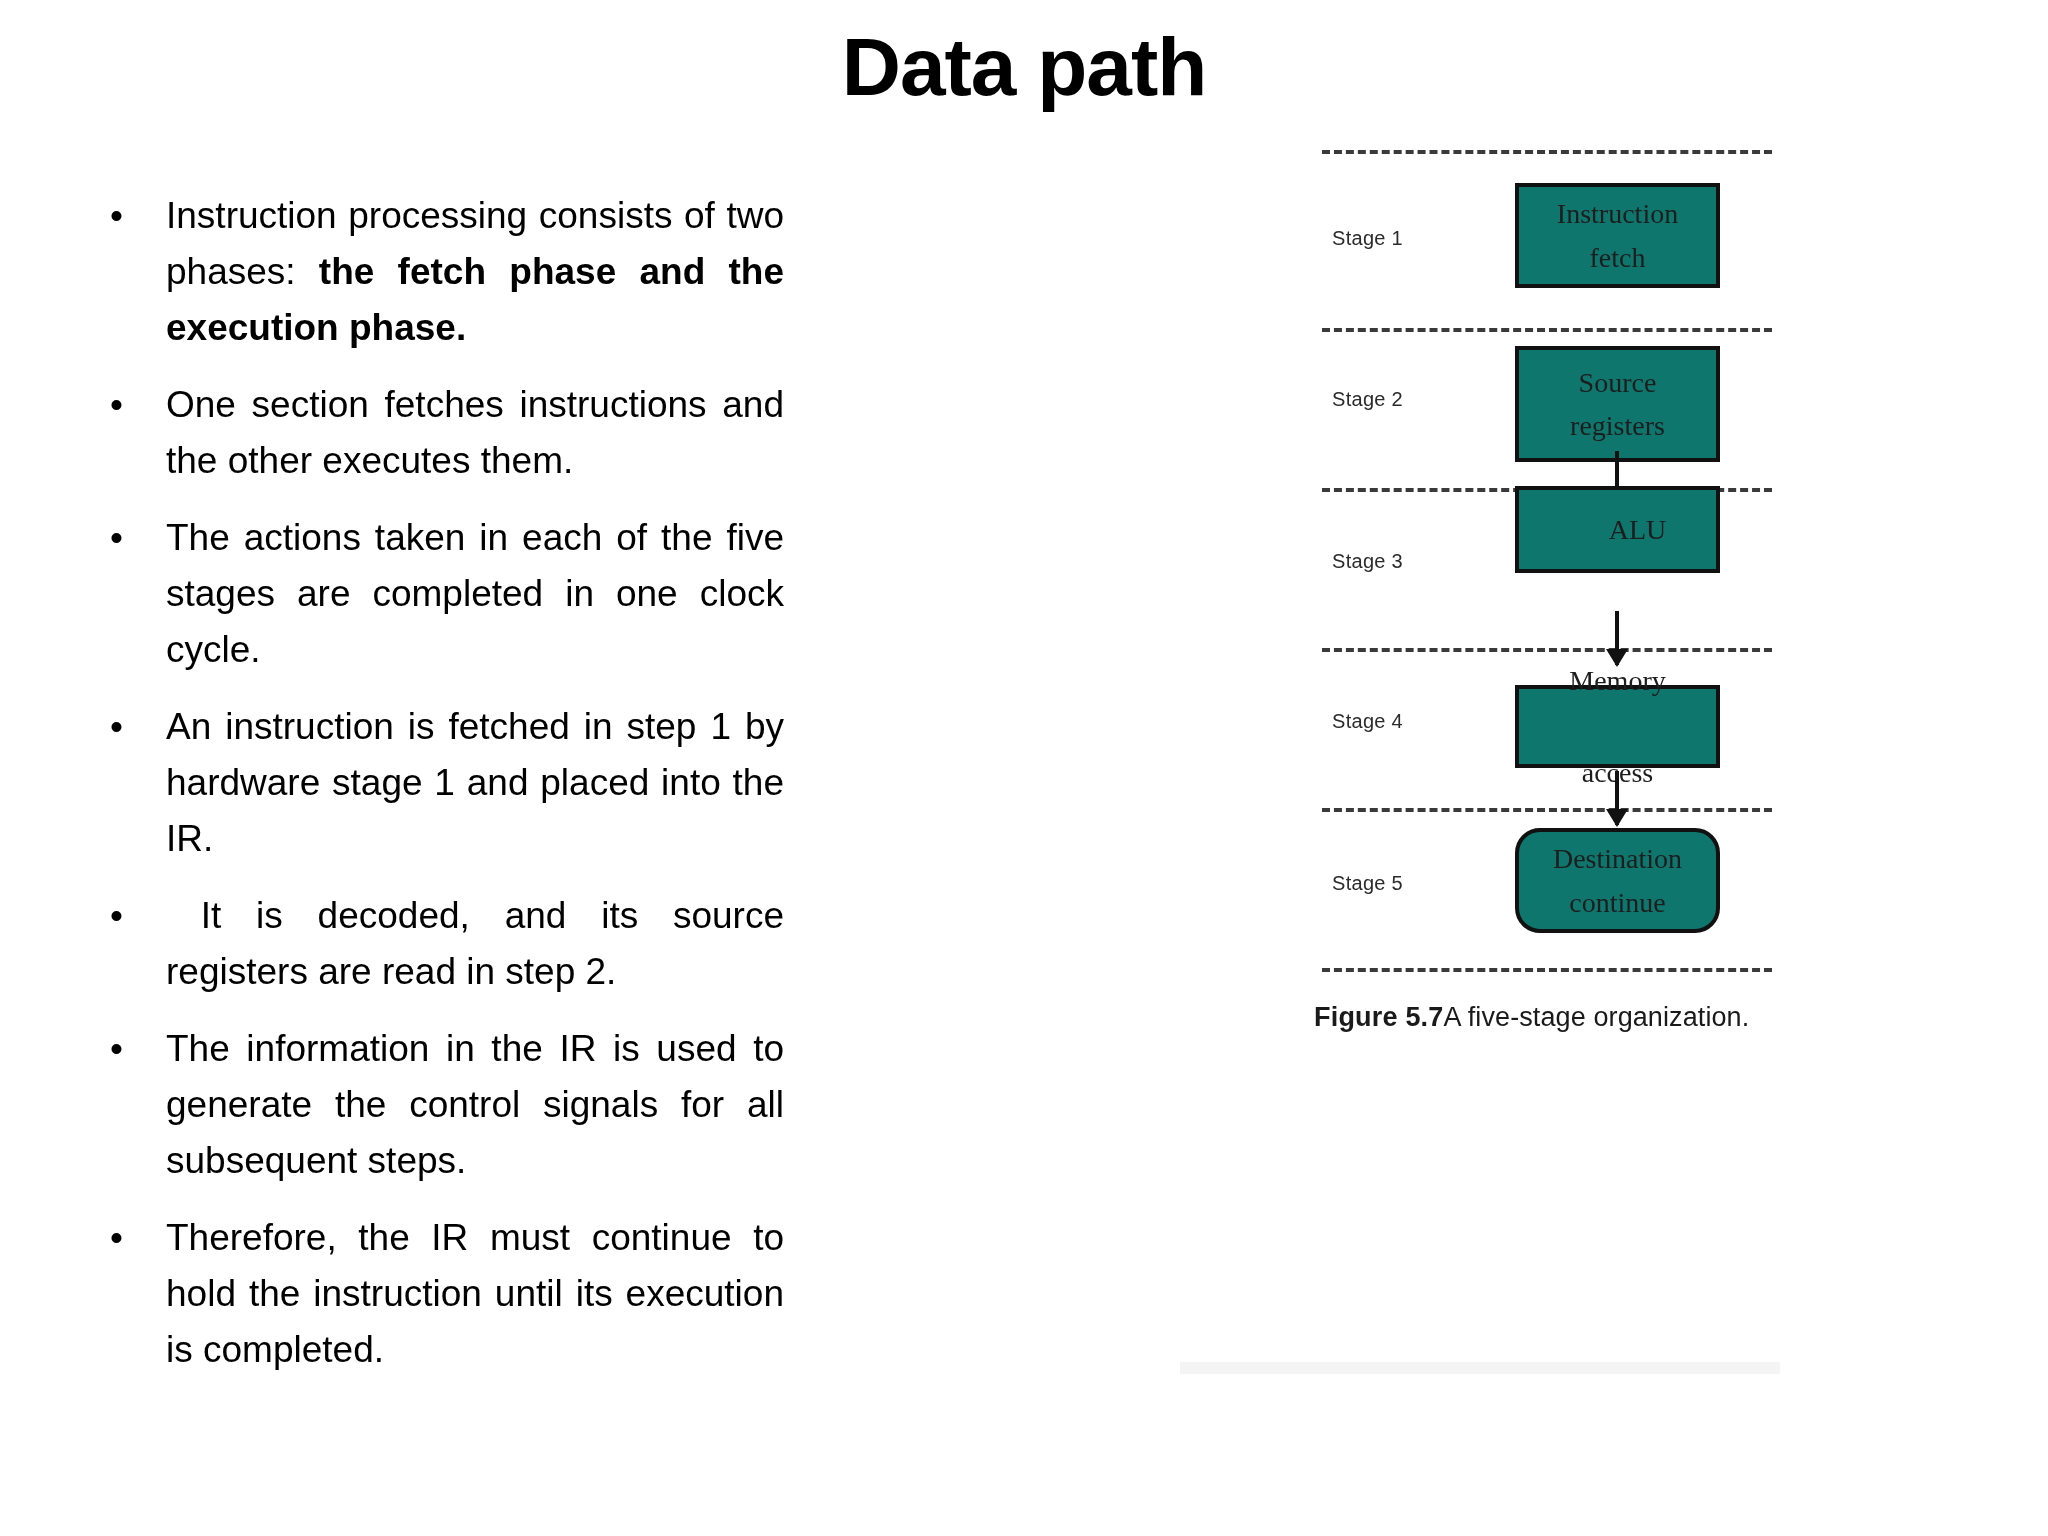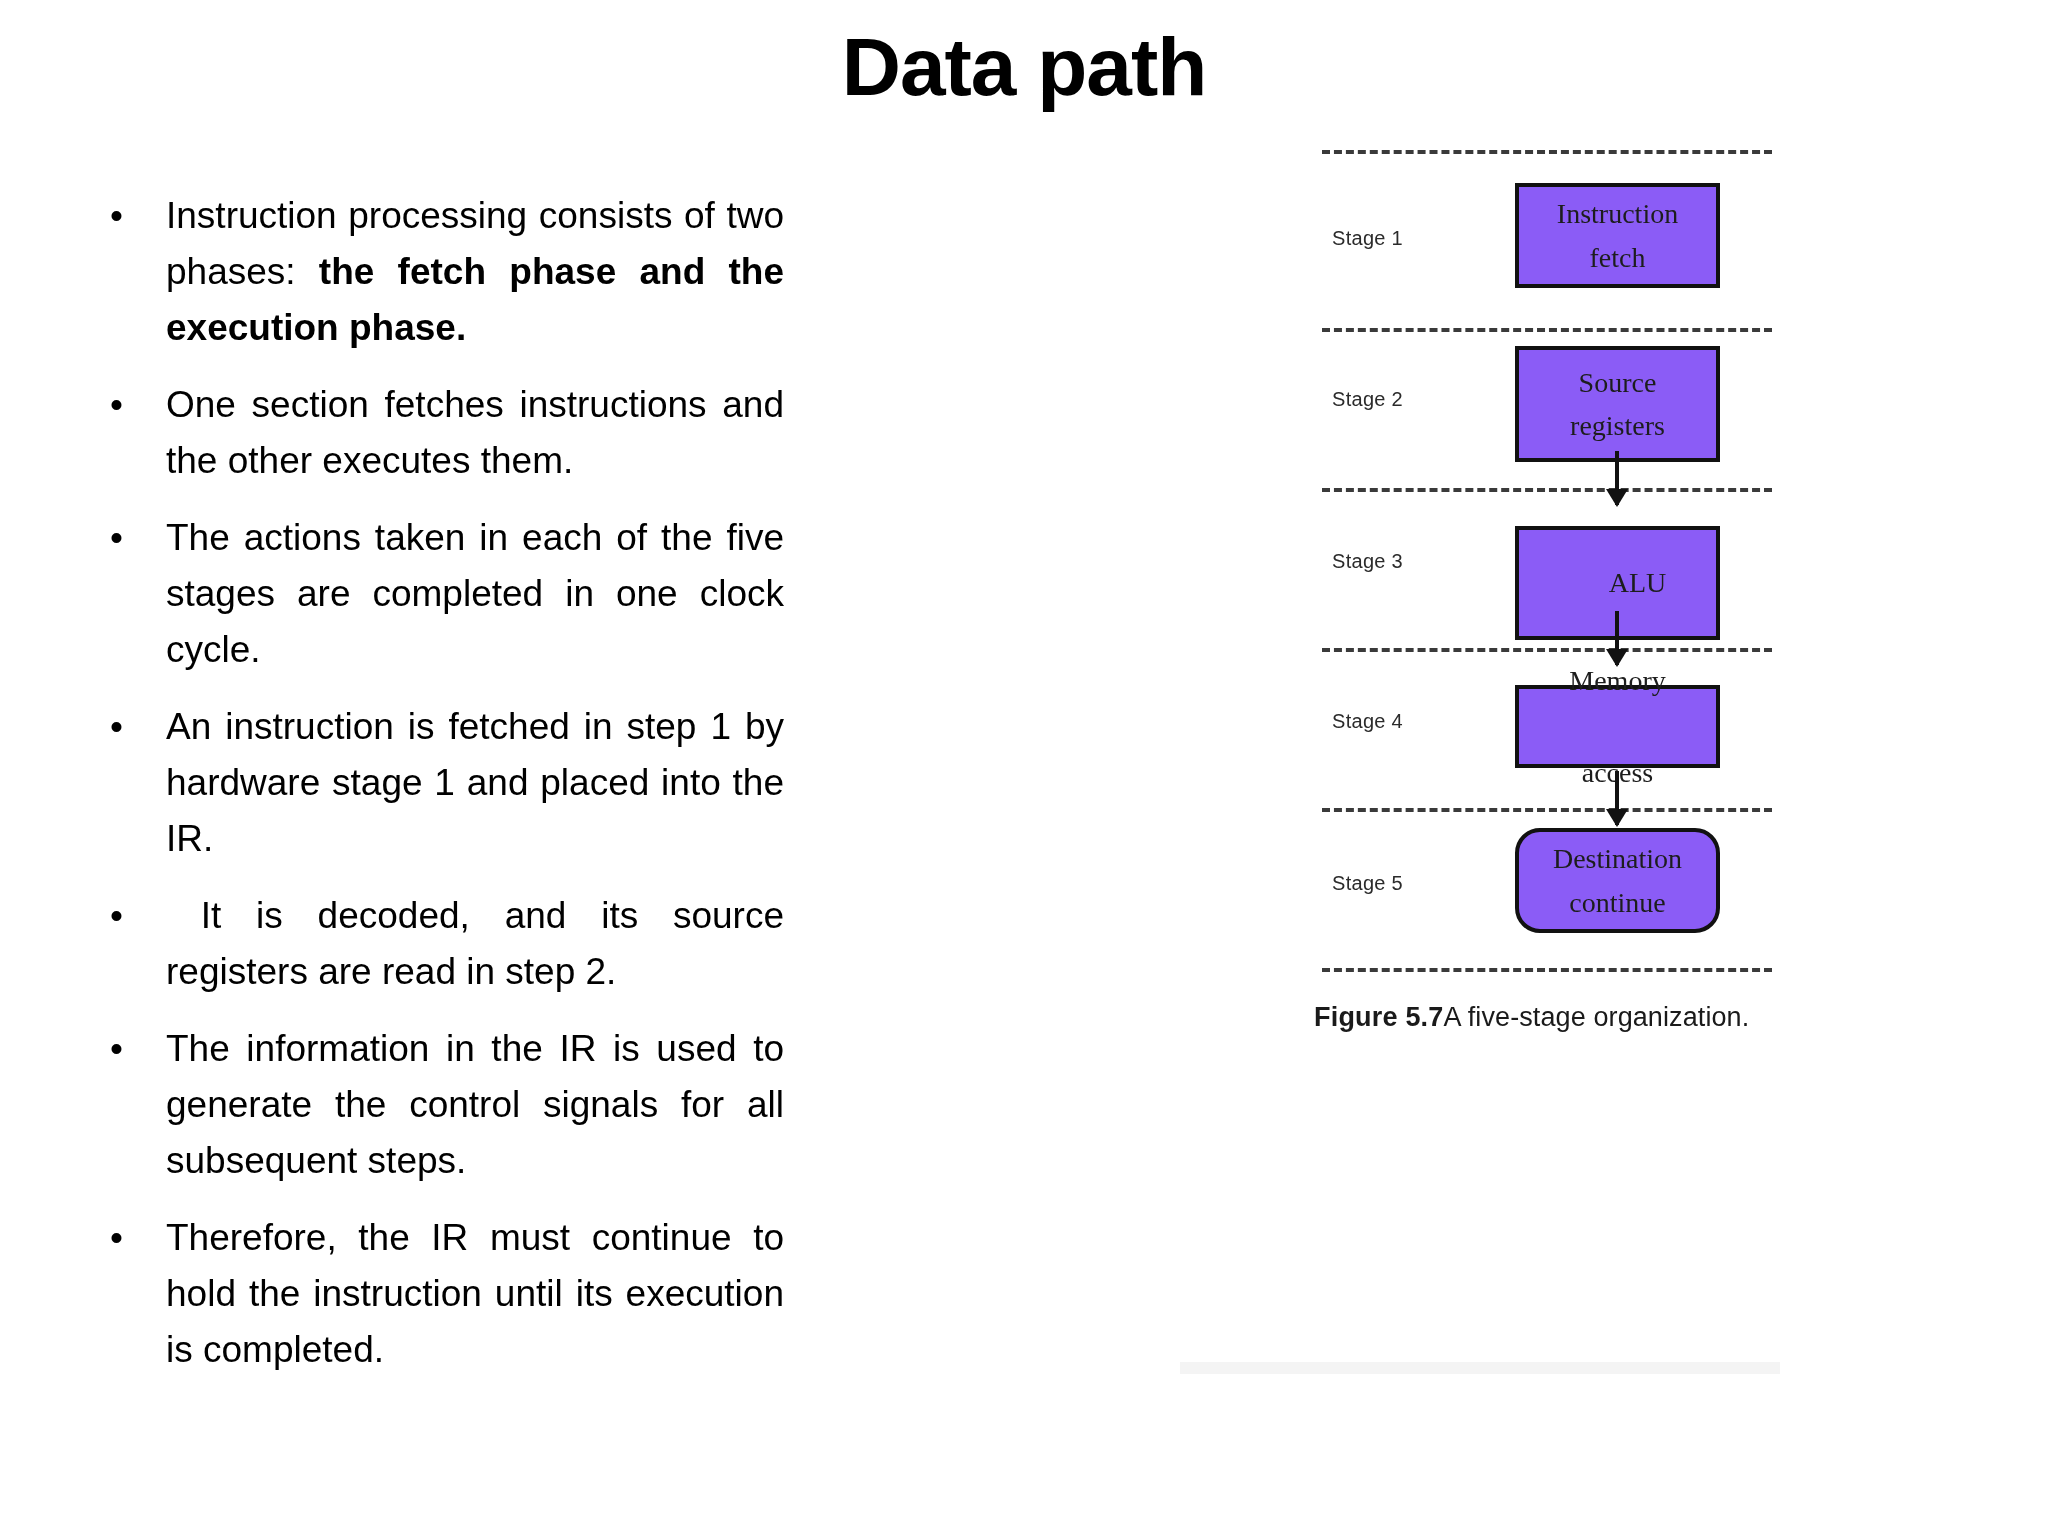--- a/index.html
+++ b/index.html
@@ -88,21 +88,21 @@
     font-size: 20px;
     color: #2b2b2b;
     text-align: left;
     letter-spacing: 0.3px;
   }
   .stage-box {
     position: absolute;
     left: 215px;
     width: 205px;
     border: 4px solid #111111;
-    background: #8b5cf6;
+    background: #0f766e;
     box-sizing: border-box;
     display: flex;
     flex-direction: column;
     align-items: center;
     justify-content: center;
     font-family: "Liberation Serif", serif;
     font-size: 28px;
     color: #1d1d1d;
     line-height: 1.55;
     text-align: center;
@@ -202,21 +202,21 @@
   </div>
 
   <div class="stage-label" style="top:238px;">Stage 2</div>
   <div class="stage-box" style="top:196px; height:116px;">
     <span>Source</span>
     <span>registers</span>
   </div>
   <div class="arrow" style="top:301px; height:54px;"></div>
 
   <div class="stage-label" style="top:400px;">Stage 3</div>
-  <div class="stage-box" style="top:376px; height:114px;padding-left:40px;">
+  <div class="stage-box" style="top:336px; height:87px;padding-left:40px;">
     <span>ALU</span>
   </div>
   <div class="arrow" style="top:461px; height:54px;"></div>
 
   <div class="stage-label" style="top:560px;">Stage 4</div>
   <div class="stage-box" style="top:535px; height:83px;gap:48px;">
     <span>Memory</span>
     <span>access</span>
   </div>
   <div class="arrow" style="top:621px; height:54px;"></div>

